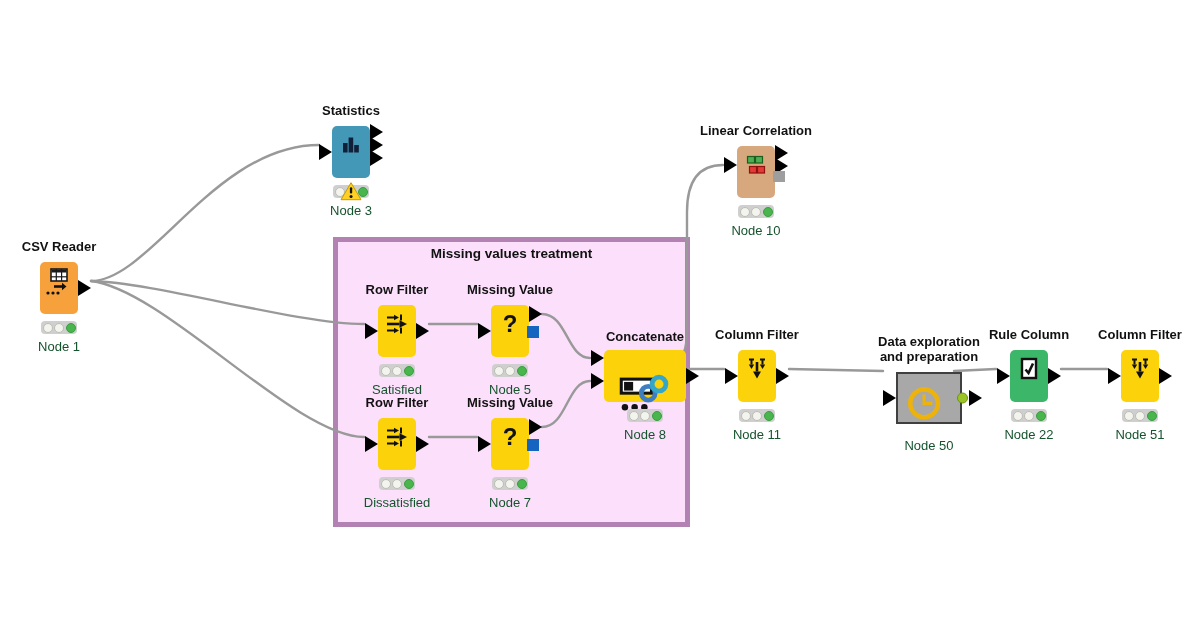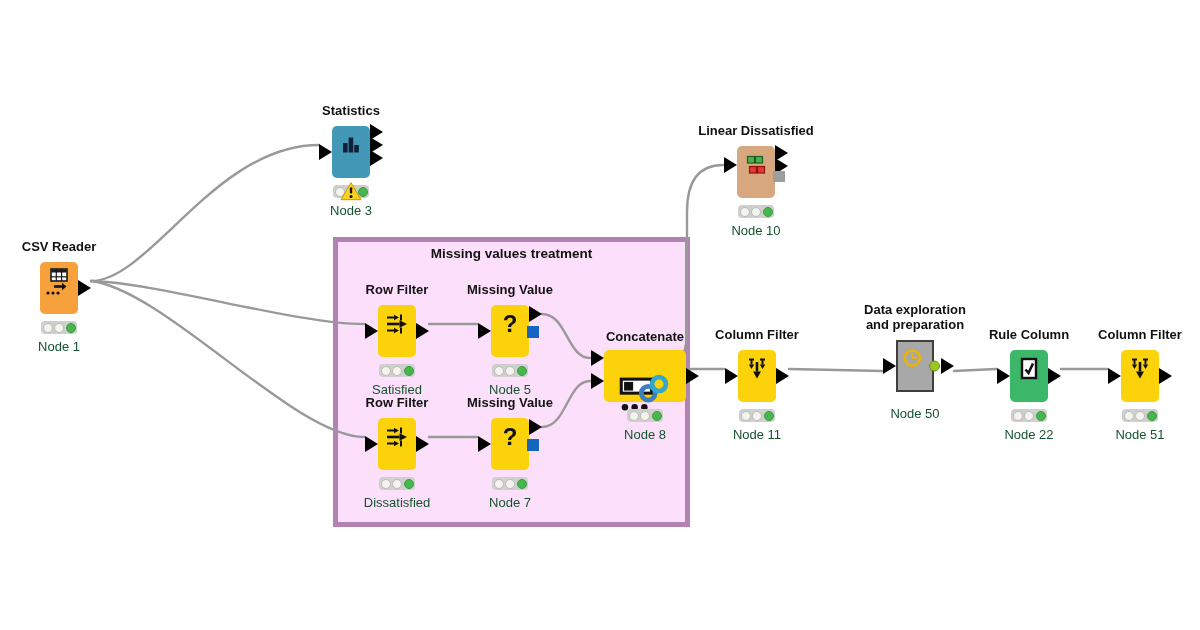--- a/index.html
+++ b/index.html
@@ -256,21 +256,21 @@
     <div class="port-out v-center"></div>
     <div class="traffic">
       <div class="light off"></div>
       <div class="light off"></div>
       <div class="light on"></div>
     </div>
     <div class="node-label">Node 8</div>
   </div>
 
   <div class="node" style="left:737px;top:146px;">
-    <div class="node-title">Linear Dissatisfied</div>
+    <div class="node-title">Linear Correlation</div>
     <div class="node-body c-tan">
       <svg class="icon-svg" viewBox="0 0 38 38">
         <rect x="10.5" y="10.5" width="7" height="6.5" fill="#4caf50" stroke="#1b5e20" stroke-width="1.2"></rect>
         <rect x="18.5" y="10.5" width="7" height="6.5" fill="#4caf50" stroke="#1b5e20" stroke-width="1.2"></rect>
         <rect x="12.5" y="20.5" width="7" height="6.5" fill="#e53935" stroke="#8e1210" stroke-width="1.2"></rect>
         <rect x="20.5" y="20.5" width="7" height="6.5" fill="#e53935" stroke="#8e1210" stroke-width="1.2"></rect>
       </svg>
     </div>
     <div class="port-in" style="top:11px;"></div>
     <div class="port-out" style="top:-1px;"></div>
@@ -301,21 +301,21 @@
     <div class="port-in v-center"></div>
     <div class="port-out v-center"></div>
     <div class="traffic">
       <div class="light off"></div>
       <div class="light off"></div>
       <div class="light on"></div>
     </div>
     <div class="node-label">Node 11</div>
   </div>
 
-  <div class="node" style="left:896px;top:340px;">
+  <div class="node" style="left:896px;top:372px;padding-left:28px;">
     <div class="node-title">Data exploration
 and preparation</div>
     <div class="node-body c-meta">
       <svg class="icon-svg" viewBox="0 0 38 38">
         <circle cx="16" cy="18" r="8.5" stroke="#edb30a" stroke-width="2.8" fill="none"></circle>
         <path d="M16 12.5 V18 H21" stroke="#edb30a" stroke-width="2" fill="none"></path>
       </svg>
     </div>
     <div class="port-in v-center"></div>
     <div class="meta-dot"></div>

